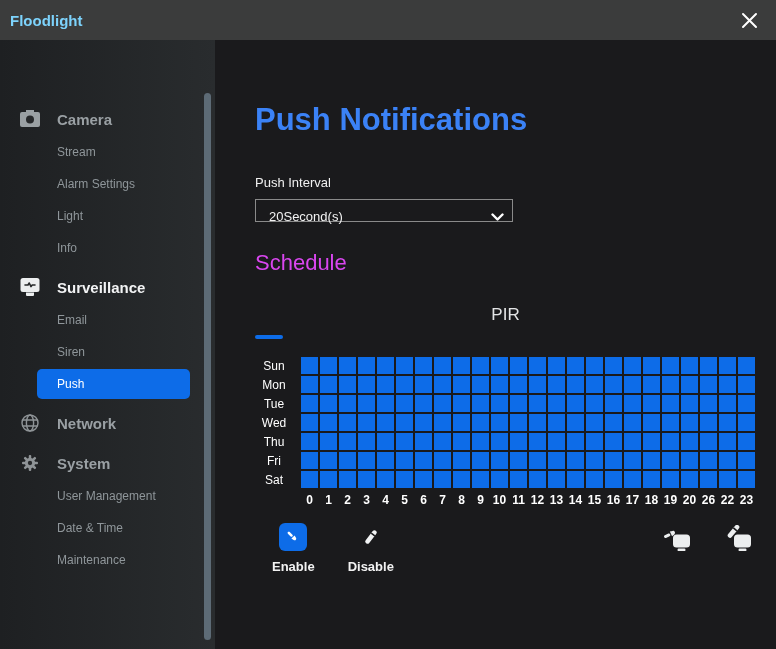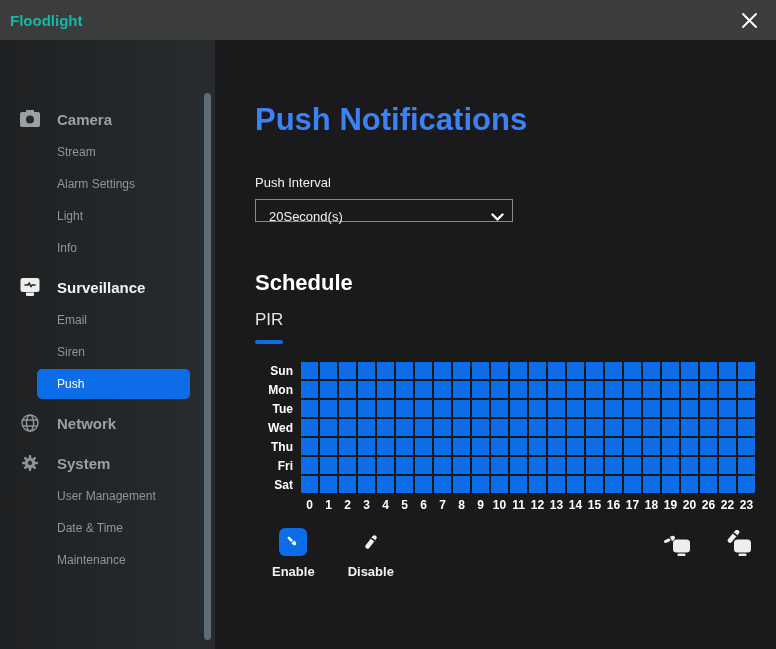--- a/index.html
+++ b/index.html
@@ -2,21 +2,21 @@
 <html style="--accent: #0d6ce8;"><head>
 <meta charset="utf-8">
 <style>
   * { margin:0; padding:0; box-sizing:border-box; }
   html,body { width:776px; height:649px; overflow:hidden; background:#151515;
     font-family:"Liberation Sans", sans-serif; }
 
   
   .titlebar { height:40px; background:#3b3c3c; display:flex; align-items:center;
     padding:0 14px 0 10px; }
-  .titlebar .title { color:#14b8a6; font-size:15px; font-weight:bold; }
+  .titlebar .title { color:#7dd3fc; font-size:15px; font-weight:bold; }
   .titlebar .close { margin-left:auto; width:26px; height:26px; display:flex;
     align-items:center; justify-content:center; cursor:pointer; }
 
   
   .content { display:flex; height:609px; }
 
   
   .sidebar { position:relative; width:215px; flex:0 0 215px;
     background:linear-gradient(to right,#1e2022,#292c2e); padding-top:62px; }
   .section { display:flex; align-items:center; height:34px; padding-left:17px;text-align:center; }
@@ -32,31 +32,31 @@
     background:#5d6b76; border-radius:4px; }
 
   
   .main { flex:1; background:#1a1a1c; padding:0 20px 0 40px; position:relative; }
   .page-title { margin-top:62px; color:#3b82f6; font-size:31px; font-weight:bold; }
   .field-label { margin-top:37px; color:#f0f0f0; font-size:13px; }
   .select { margin-top:9px; width:258px; height:23px; border:1px solid #8a8a8a;
     background:#1a1a1c; display:flex; align-items:center; padding:12px 8px 0 13px;
     cursor:pointer; }
   .select .sel-value { color:#f2f2f2; font-size:13px; flex:1; }
-  .section-title { margin-top:48px; color:#ffffff; font-size:22px; font-weight:bold; }
-  .tab { margin-top:14px; }
+  .section-title { margin-top:28px; color:#d946ef; font-size:22px; font-weight:normal; }
+  .tab { margin-top:29px;text-align:center; }
   .tab .tab-label { color:#e3e4e5; font-size:17px; display:inline-block; cursor:pointer; }
   .tab .tab-underline { width:28px; height:4px; border-radius:2px;
     background:var(--accent); margin-top:10px; }
 
   
   .grid { margin-top:18px; }
   .grid-row { display:flex; align-items:center; margin-bottom:2px; }
-  .day-label { width:38px; margin-right:8px; text-align:right; color:#fff;
-    font-size:12px; font-weight:bold; }
+  .day-label { width:38px; margin-right:8px; text-align:center; color:#fff;
+    font-size:12px; font-weight:normal; }
   .cells { display:flex; gap:2px; }
   .cell { width:17px; height:17px; background:var(--accent); cursor:pointer; }
   .hour-labels { display:flex; margin-left:45px; margin-top:5px; }
   .hour { width:19px; text-align:center; color:#fff; font-size:12px; font-weight:bold; }
 
   
   .actions { display:flex; align-items:flex-start; margin-top:16px; }
   .action-group { display:flex; flex-direction:column; align-items:center; }
   .action-group.enable { margin-left:17px; }
   .action-group.disable { margin-left:33px; }

